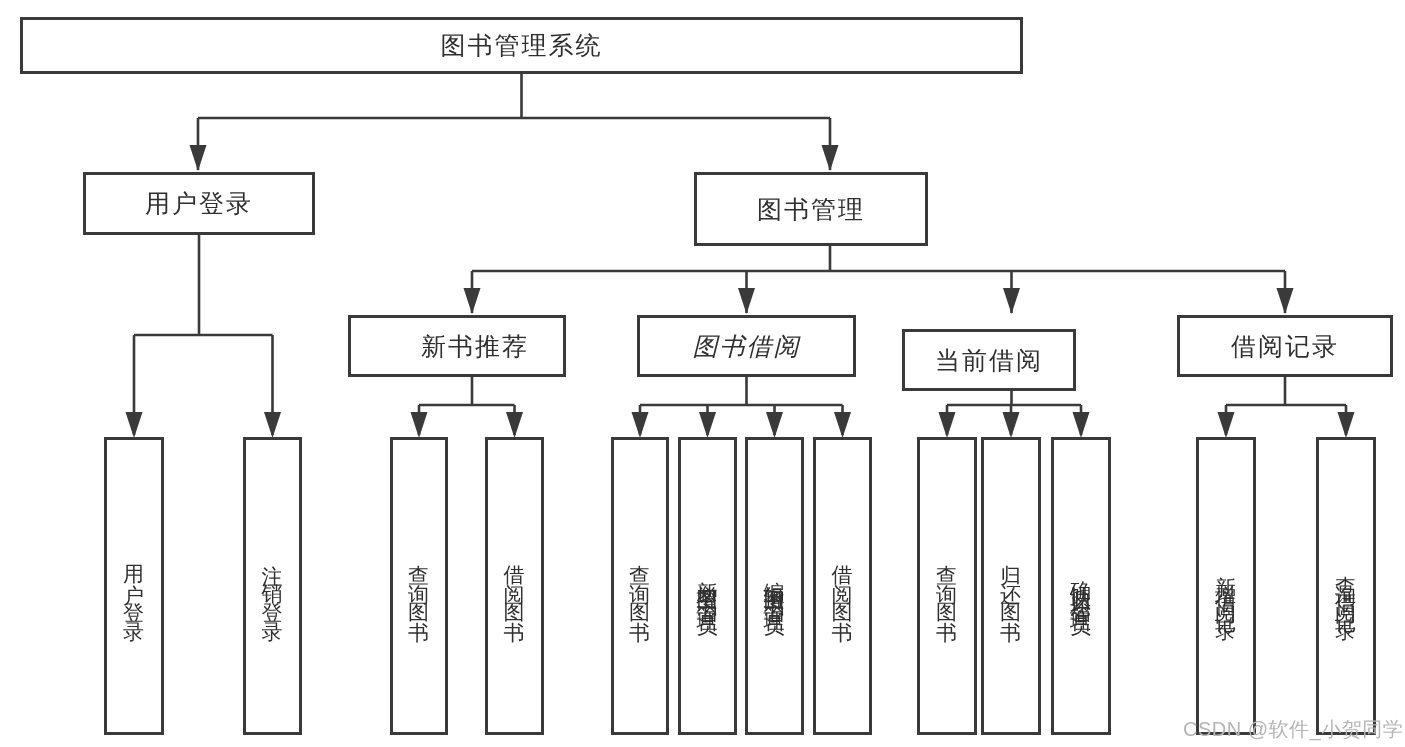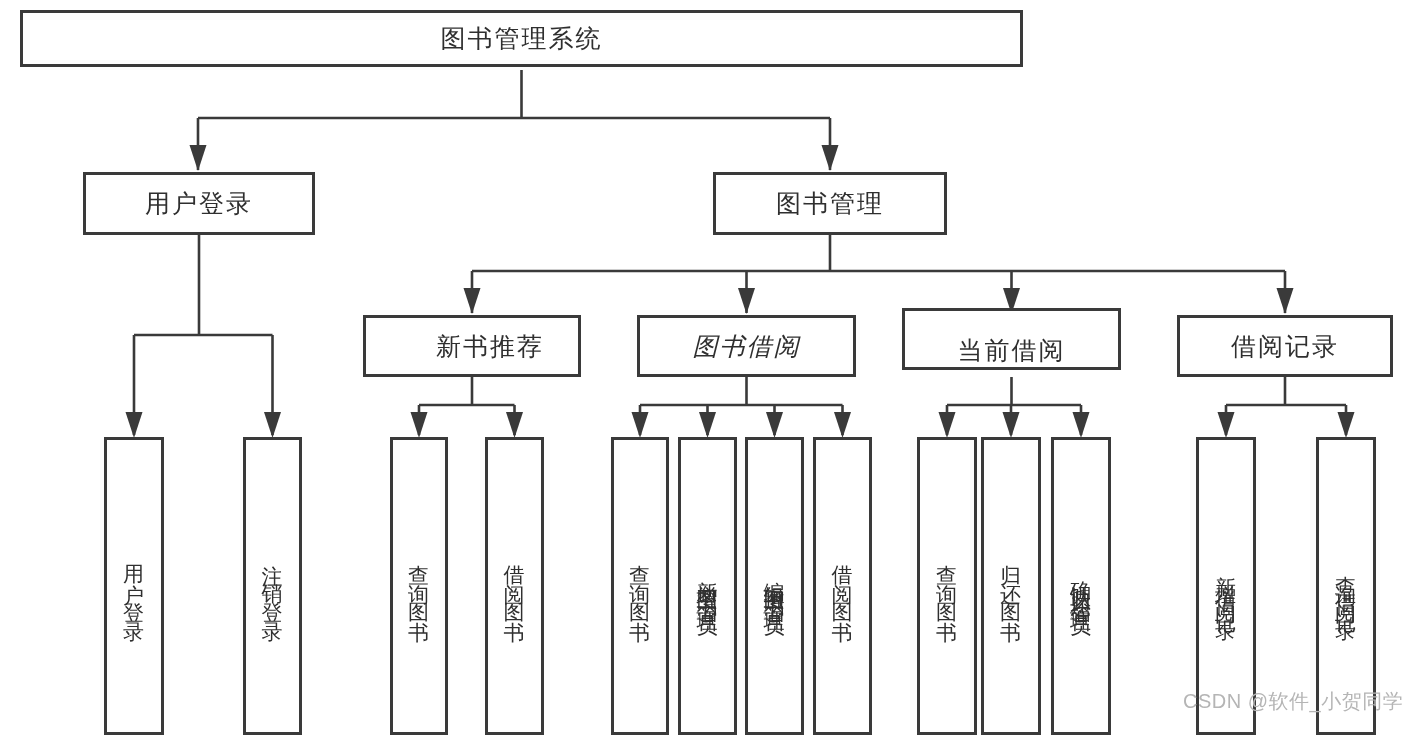--- a/index.html
+++ b/index.html
@@ -15,21 +15,21 @@
   .hnode .htext{font-size:25px;letter-spacing:2px;color:#2f2f2f;white-space:nowrap;}
   .leaf{top:437px;height:298px;}
   .leaf .vtext{
     writing-mode:vertical-rl;text-orientation:mixed;
     font-size:21px;color:#2f2f2f;line-height:1;
   }
   .leaf.short .vtext{letter-spacing:19px;}
   .leaf.medium .vtext{letter-spacing:9px;}
   .leaf.long .vtext{letter-spacing:5px;}
   .watermark{
-    position:absolute;left:1183px;top:688px;width:218px;
+    position:absolute;left:1183px;top:716px;width:218px;
     font-size:20px;color:#b5b5b5;letter-spacing:0.5px;white-space:nowrap;z-index:5;
   }
 </style>
 </head>
 <body>
 
 <div class="stage">
 
   <svg class="wires" viewBox="0 0 1405 747" xmlns="http://www.w3.org/2000/svg">
     <path fill="none" stroke="#3a3a3a" stroke-width="2.6" d="
@@ -82,38 +82,38 @@
       <polygon points="766,412 783,412 774.5,438"></polygon>
       <polygon points="834,412 851,412 842.5,438"></polygon>
       <polygon points="938.5,412 955.5,412 947,438"></polygon>
       <polygon points="1002.5,412 1019.5,412 1011,438"></polygon>
       <polygon points="1072.5,412 1089.5,412 1081,438"></polygon>
       <polygon points="1217.5,412 1234.5,412 1226,438"></polygon>
       <polygon points="1337.5,412 1354.5,412 1346,438"></polygon>
     </g>
   </svg>
 
-  <div class="node hnode" style="left:20px;top:10px;width:1003px;height:57px;">
+  <div class="node hnode" style="left:20px;top:17px;width:1003px;height:57px;">
     <span class="htext">图书管理系统</span>
   </div>
 
   <div class="node hnode" style="left:83px;top:172px;width:232px;height:63px;">
     <span class="htext">用户登录</span>
   </div>
-  <div class="node hnode" style="left:713px;top:172px;width:234px;height:63px;">
+  <div class="node hnode" style="left:694px;top:172px;width:234px;height:74px;">
     <span class="htext">图书管理</span>
   </div>
 
-  <div class="node hnode" style="left:363px;top:315px;width:218px;height:62px;padding-left:36px;">
+  <div class="node hnode" style="left:348px;top:315px;width:218px;height:62px;padding-left:36px;">
     <span class="htext">新书推荐</span>
   </div>
   <div class="node hnode" style="left:637px;top:315px;width:219px;height:62px;font-style:italic;">
     <span class="htext">图书借阅</span>
   </div>
-  <div class="node hnode" style="left:902px;top:308px;width:219px;height:62px;align-items:flex-end;">
+  <div class="node hnode" style="left:902px;top:329px;width:174px;height:62px;">
     <span class="htext">当前借阅</span>
   </div>
   <div class="node hnode" style="left:1177px;top:315px;width:216px;height:62px;text-align:center;">
     <span class="htext">借阅记录</span>
   </div>
 
   <div class="node leaf short" style="left:104px;width:60px;">
     <span class="vtext">用户登录</span>
   </div>
   <div class="node leaf short" style="left:243px;width:59px;">

